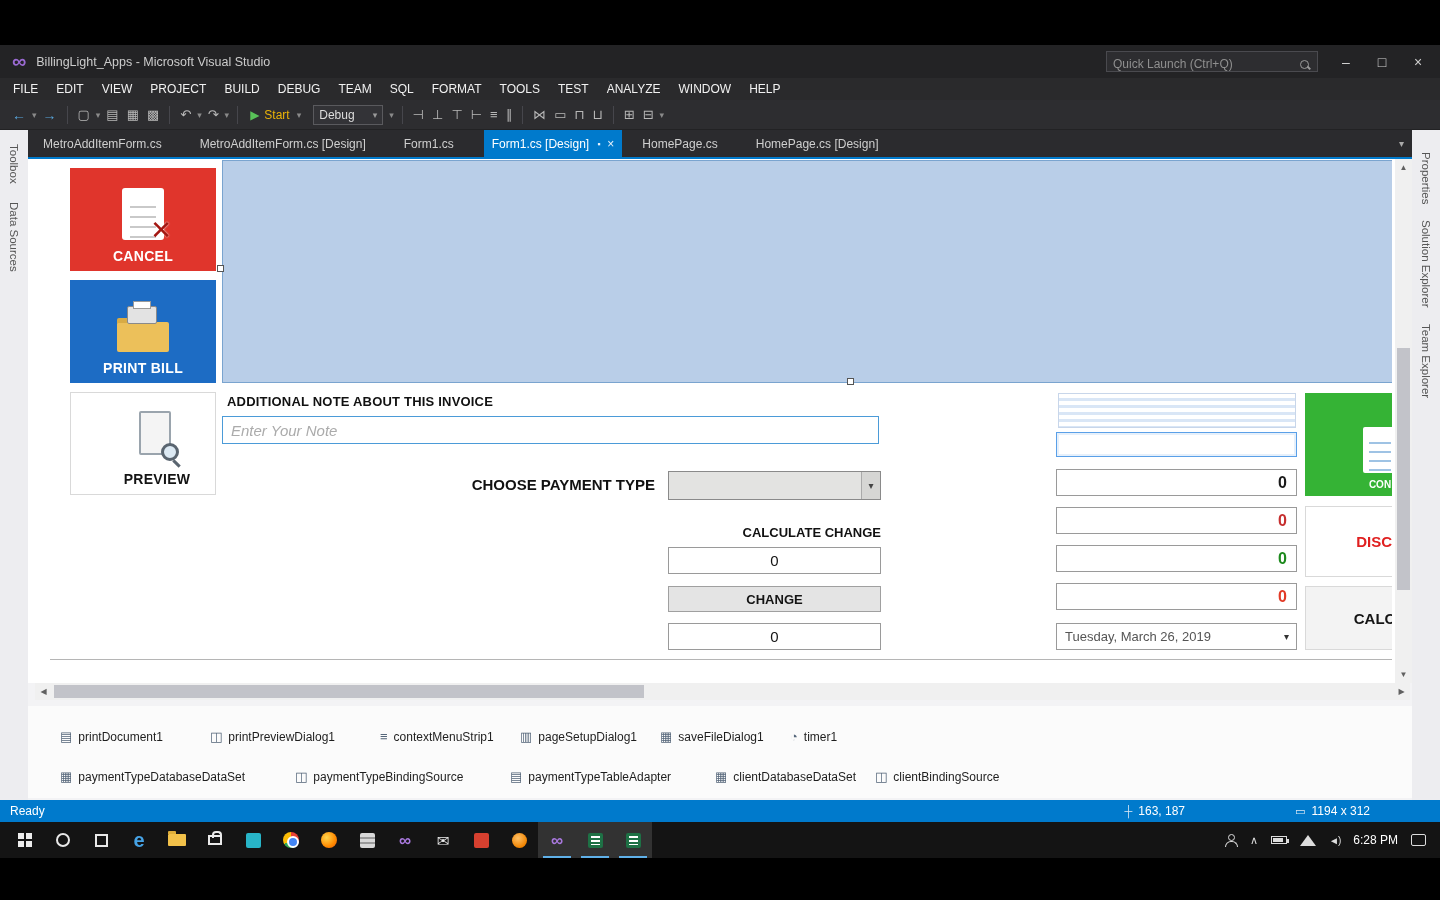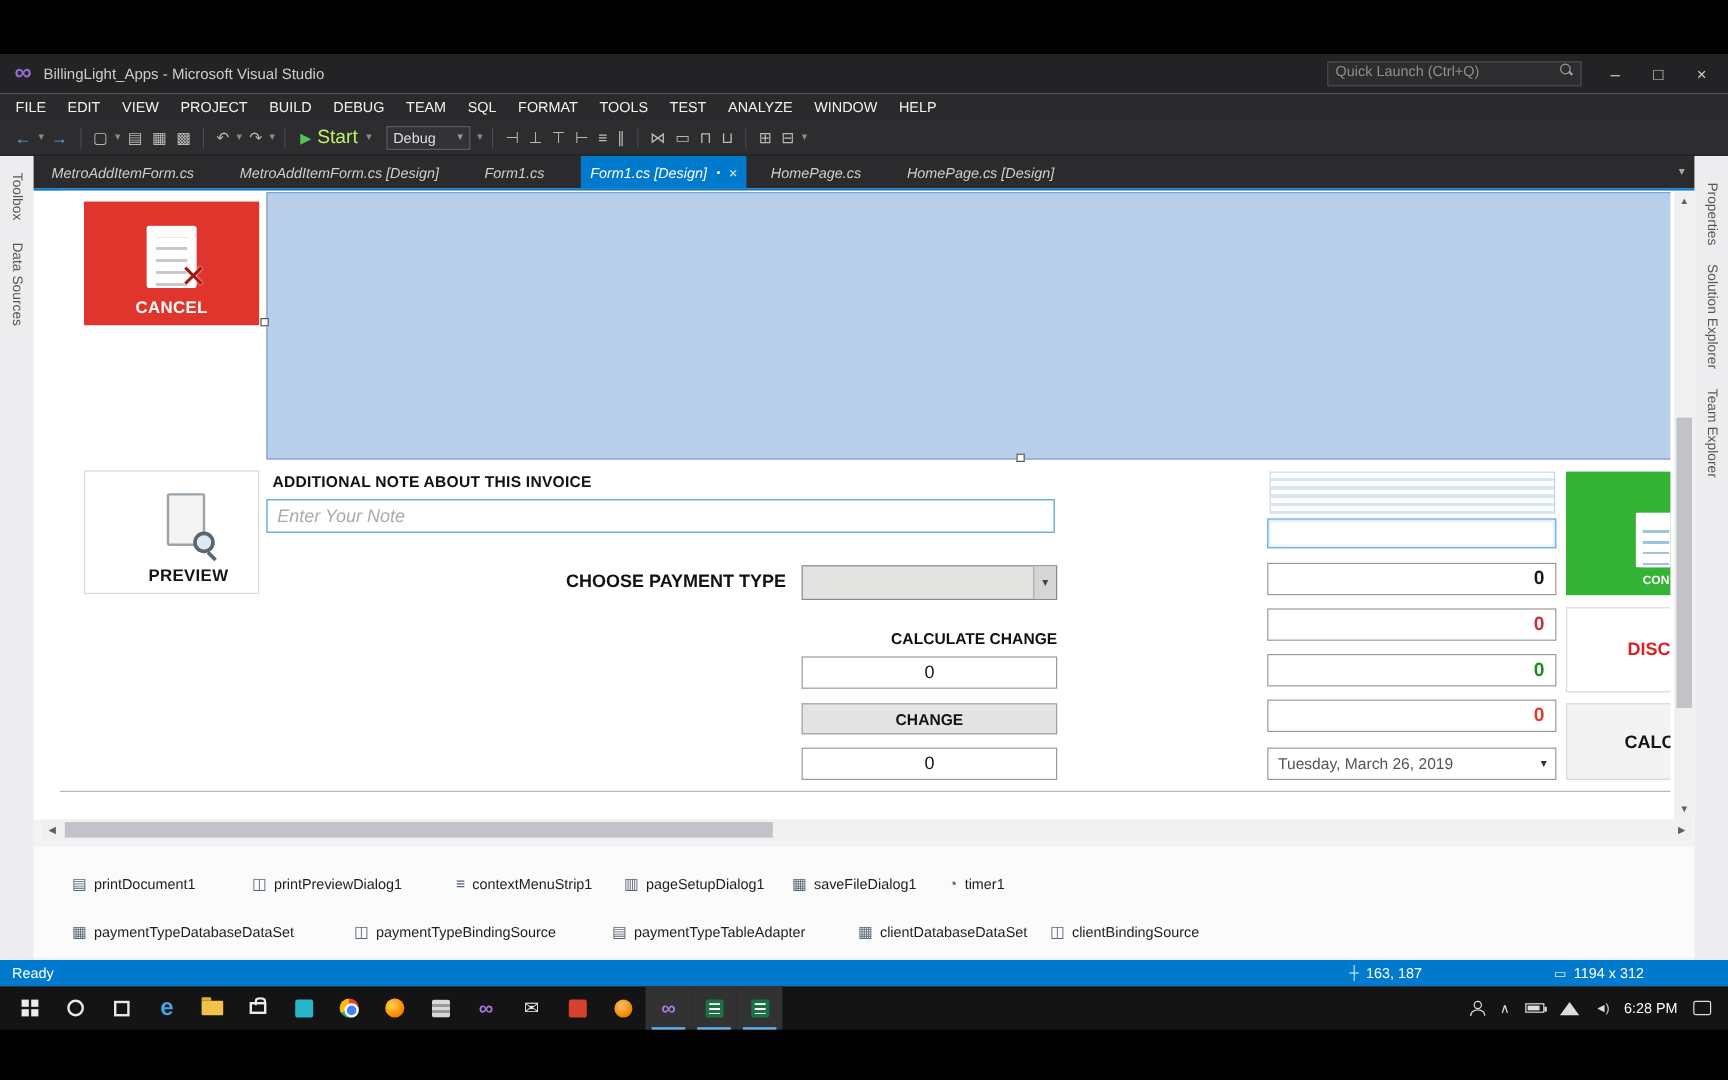--- a/index.html
+++ b/index.html
@@ -8,55 +8,55 @@
   .screen { position:relative; width:1440px; height:900px; background:#000; }
 
   
   .vswin { position:absolute; left:0; top:45px; width:1440px; height:777px; background:#eeeeef; }
 
   
   .titlebar { position:absolute; left:0; top:0; width:100%; height:33px; background:#232325; display:flex; align-items:center; }
   .vslogo { color:#9b6bd3; font-size:20px; font-weight:bold; margin:0 10px 0 12px; }
   .title { color:#cccccc; font-size:12.5px; }
   .quicklaunch { position:absolute; right:122px; top:6px; width:212px; height:21px; background:#2d2d30;
-                 border:1px solid #4a4a4f; display:flex; align-items:flex-start; justify-content:space-between; padding:0 6px; }
+                 border:1px solid #4a4a4f; display:flex; align-items:flex-end; justify-content:space-between; padding:0 6px; }
   .quicklaunch .ph { color:#8f8f8f; font-size:12px; }
   .mag { position:relative; width:12px; height:12px; }
   .mag::before { content:""; position:absolute; left:1px; top:1px; width:7px; height:7px; border:1.5px solid #9a9a9a; border-radius:50%; }
   .mag::after { content:""; position:absolute; left:8px; top:8px; width:4px; height:1.5px; background:#9a9a9a; transform:rotate(45deg); }
   .winctl { position:absolute; right:4px; top:0; height:33px; display:flex; }
   .winctl span { width:36px; height:33px; display:flex; align-items:center; justify-content:center; color:#d0d0d0; font-size:14px; }
 
   
   .menubar { position:absolute; left:0; top:33px; width:100%; height:22px; background:#2a2a2c; display:flex; align-items:center; padding-left:4px; }
   .mitem { color:#f1f1f1; font-size:12px; padding:0 9px; line-height:22px; }
 
   
   .toolbar { position:absolute; left:0; top:55px; width:100%; height:30px; background:#2d2d30; display:flex; align-items:center; padding-left:8px; border-bottom:1px solid #222224; }
   .tbi { color:#b8b8b8; font-size:13px; padding:0 4px; }
   .tbi.nav { color:#58a6dc; font-size:14px; }
   .tbi.dd { color:#8a8a8a; font-size:9px; padding:0 2px; }
   .tbsep { width:1px; height:18px; background:#46464c; margin:0 6px; }
   .startbtn { display:flex; align-items:center; gap:5px; padding:0 6px; }
   .startbtn .play { color:#58c158; font-size:12px; }
-  .startbtn .lbl { color:#bef264; font-size:16px; }
+  .startbtn .lbl { color:#eab308; font-size:12px; }
   .debugbox { width:70px; height:20px; border:1px solid #5a5a5e; background:#333337; color:#dddddd;
               font-size:12px; display:flex; align-items:center; justify-content:space-between; padding:0 5px; margin:0 4px; }
   .debugbox .arr { color:#9a9a9a; font-size:9px; }
 
   
   .leftstrip, .rightstrip { position:absolute; top:85px; width:28px; height:670px; background:#ededf0; display:flex; flex-direction:column; align-items:center; }
   .leftstrip { left:0; padding-top:14px; gap:18px; }
   .rightstrip { right:0; padding-top:22px; gap:16px; }
   .vtab { writing-mode:vertical-rl; font-size:11.5px; color:#565656; white-space:nowrap; }
 
   
   .editor { position:absolute; left:28px; top:85px; width:1384px; height:670px; background:#f3f3f5; }
   .tabstrip { position:absolute; left:0; top:0; width:100%; height:27px; background:#2b2b2e; display:flex; align-items:stretch; padding-left:7px; }
-  .dtab { color:#cfcfcf; font-size:12px; display:flex; align-items:center; padding:0 8px; margin-right:22px; white-space:nowrap;font-style:italic; }
+  .dtab { color:#cfcfcf; font-size:12px; display:flex; align-items:center; padding:0 8px; margin-right:22px; white-space:nowrap; }
   .dtab.active { background:#007acc; color:#ffffff; margin-right:12px; }
   .dtab .pin { font-size:9px; margin-left:8px; color:#e8f2fb; }
   .dtab .x { font-size:12px; margin-left:7px; color:#e8f2fb; }
   .taboverflow { margin-left:auto; color:#aaaaaa; font-size:10px; align-self:center; padding-right:8px; }
   .blueline { position:absolute; left:0; top:27px; width:100%; height:2px; background:#007acc; }
 
   
   .designer { position:absolute; left:0; top:29px; width:100%; height:524px; background:#ffffff; }
   .formc { position:absolute; left:22px; top:0; width:1342px; height:501px; background:#ffffff; border-bottom:1px solid #b5b5b5; overflow:hidden; }
 
@@ -306,20 +306,28 @@
           <div class="gridpanel"></div>
           <span class="handle h1"></span>
           <span class="handle h2"></span>
 
           <div class="sidebtn btn-cancel">
             <span class="ic-doc">
                 <span class="xmark">✕</span>
               </span>
             <span class="cap">CANCEL</span>
           </div>
+          <div class="sidebtn btn-print">
+            <span class="ic-printfolder">
+              <span class="folder"></span>
+              <span class="printer"></span>
+              <span class="paper"></span>
+            </span>
+            <span class="cap">PRINT BILL</span>
+          </div>
           <div class="sidebtn btn-preview">
             <span class="ic-preview">
               <span class="page"></span>
               <span class="lens"></span>
               <span class="stem"></span>
             </span>
             <span class="cap">PREVIEW</span>
           </div>
 
           <div class="note-label">ADDITIONAL NOTE ABOUT THIS INVOICE</div>

